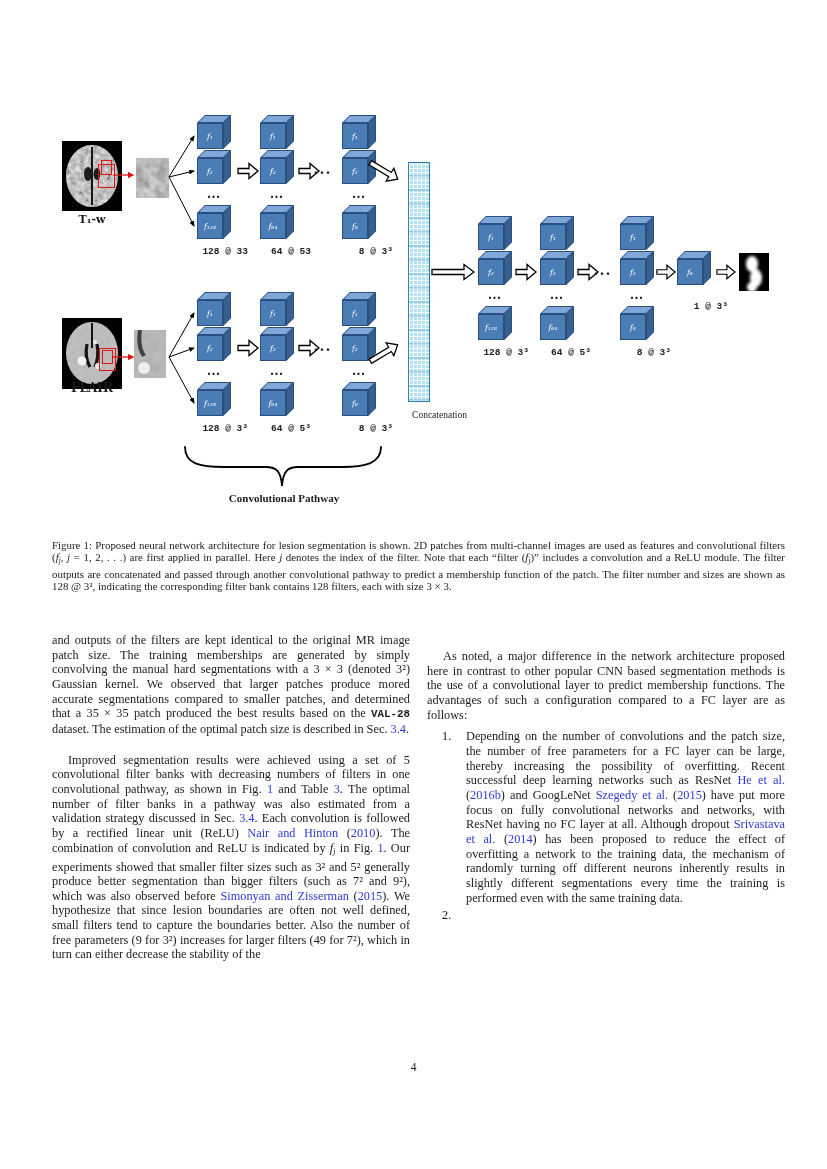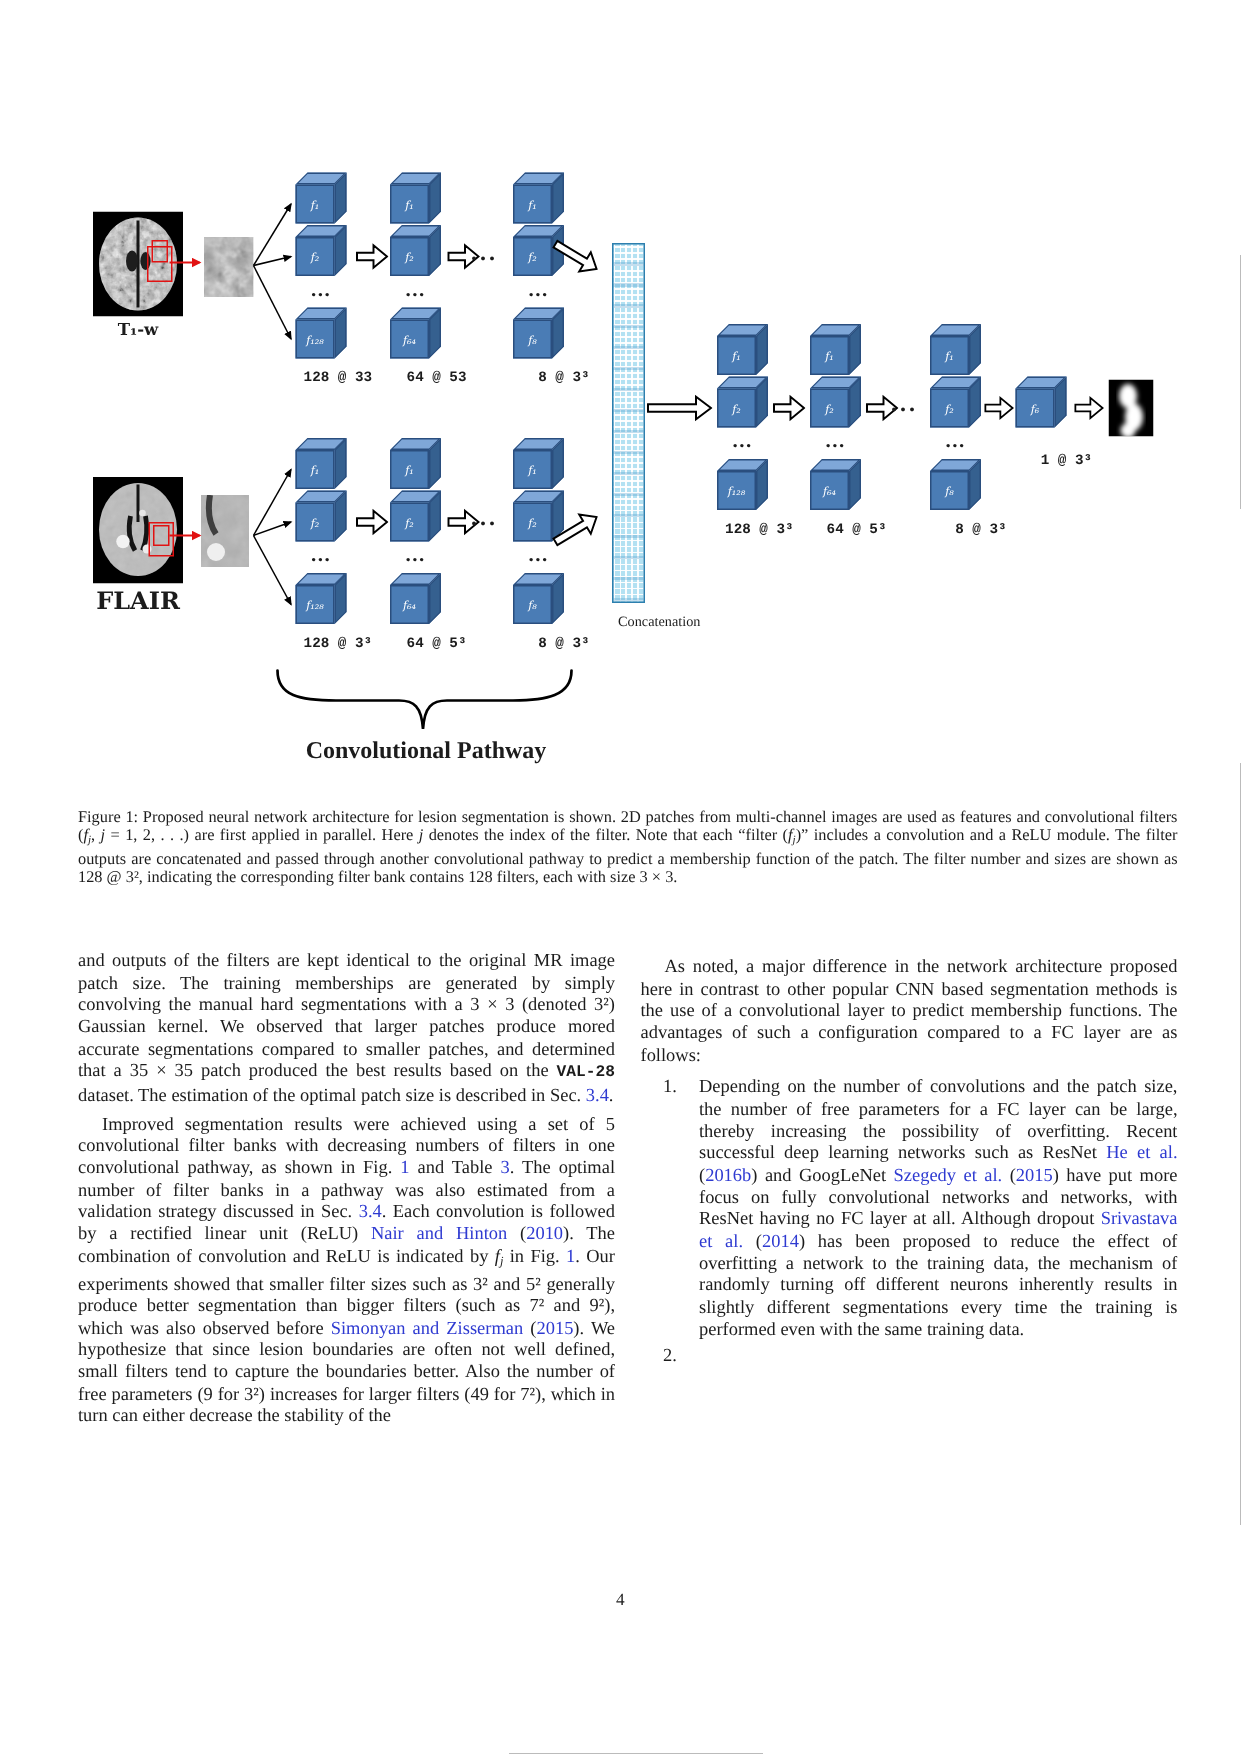--- a/index.html
+++ b/index.html
@@ -38,31 +38,31 @@
   .concat{position:absolute;left:408px;top:162px;width:20px;height:238px;
           background-color:#b3e1f2;border:1px solid #2d7fae;
           background-image:
             repeating-linear-gradient(0deg, rgba(70,150,200,.30) 0 2px, transparent 2px 14px),
             repeating-linear-gradient(0deg, rgba(255,255,255,.95) 0 1px, transparent 1px 4px),
             repeating-linear-gradient(90deg, rgba(255,255,255,.95) 0 1px, transparent 1px 4px);}
   .concatlabel{position:absolute;left:392px;top:410px;width:95px;text-align:center;
                font-weight:normal;font-size:9.5px;}
 
   .pathwaylabel{position:absolute;left:193px;top:492px;width:182px;text-align:center;
-                font-weight:bold;font-size:16px;}
+                font-weight:bold;font-size:11px;}
 
   
   .caption{position:absolute;left:52px;top:539px;width:733px;font-size:10.9px;
            line-height:12.35px;text-align:justify;}
   .col{position:absolute;top:633px;width:358px;font-size:12.3px;line-height:14.65px;
        text-align:justify;overflow:hidden;}
   .col-left{left:52px;height:418px;}
   .col-right{left:427px;height:444px;}
   .col p{margin:0;}
-  .col p.ind{text-indent:16px;margin-top:4px;}
+  .col p.ind{text-indent:16px;margin-top:16px;}
   .list{margin-top:7px;}
   .li{display:flex;padding-left:15px;margin-bottom:3px;}
   .li .num{flex:none;width:24px;}
   .li .ibody{flex:1;text-align:justify;}
 
   .r-l{color:#2e3ad1;}
   .r-m{font-family:"Liberation Mono",monospace;font-weight:bold;font-size:0.88em;}
   .r-i{font-style:italic;}
   .r-si{font-style:italic;font-size:0.68em;vertical-align:-0.28em;}
 
@@ -221,21 +221,21 @@
       <rect width="60" height="71" filter="url(#tx3)" clip-path="url(#bclip2)" opacity="0.25"></rect>
       <line x1="30" y1="5" x2="30" y2="30" stroke="#141414" stroke-width="2"></line>
       <path d="M25,26 C23,36 25,44 28,49" stroke="#141414" stroke-width="3.2" fill="none"></path>
       <path d="M35,26 C37,36 35,44 33,49" stroke="#141414" stroke-width="3.2" fill="none"></path>
       <circle cx="20" cy="43" r="4.5" fill="#f2f2f2"></circle>
       <circle cx="36" cy="48" r="3" fill="#ededed"></circle>
       <circle cx="33" cy="24" r="2.2" fill="#e8e8e8"></circle>
     </svg>
     <div class="redbox" style="left:102px;top:350px;width:9px;height:12px"></div>
     <div class="redbox" style="left:99px;top:348px;width:15px;height:21px"></div>
-    <div class="modlabel" style="left:58px;top:391px;width:68px;font-size:16px">FLAIR</div>
+    <div class="modlabel" style="left:58px;top:381px;width:68px;font-size:12px">FLAIR</div>
 
     <svg class="abs" style="left:134px;top:330px" width="32" height="48" viewBox="0 0 32 48">
       <defs>
         <filter id="tx4" x="0" y="0" width="100%" height="100%">
           <feTurbulence type="fractalNoise" baseFrequency="0.09" numOctaves="3" seed="21"></feTurbulence>
           <feColorMatrix type="saturate" values="0"></feColorMatrix>
         </filter>
       </defs>
       <rect width="32" height="48" fill="#b5b5b5"></rect>
       <rect width="32" height="48" filter="url(#tx4)" opacity="0.35"></rect>

